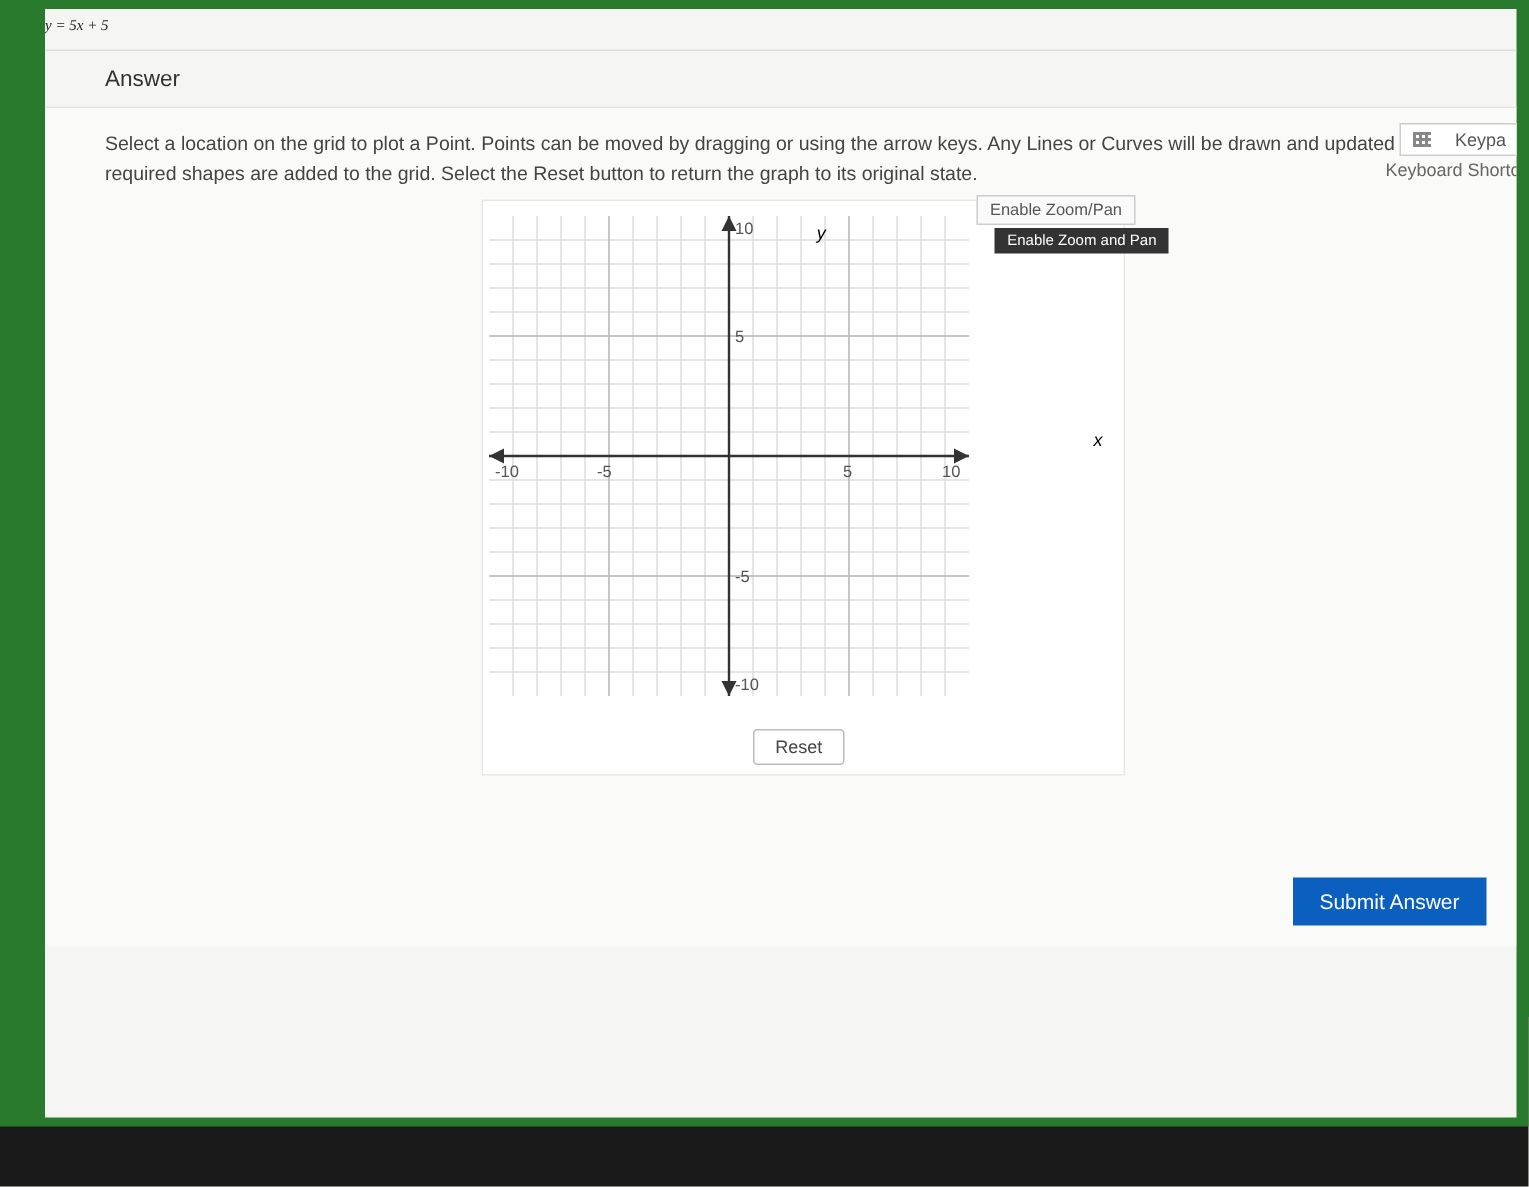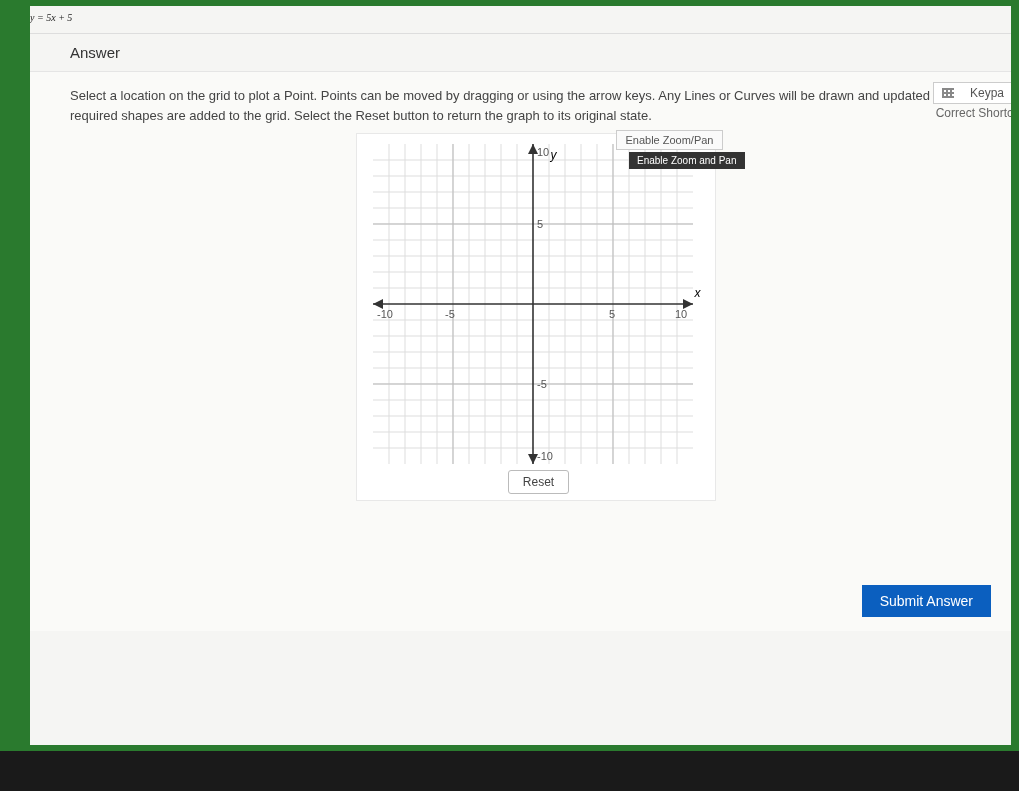--- a/index.html
+++ b/index.html
@@ -108,24 +108,24 @@
     color: #666;
   }
   .instructions {
     font-size: 13px;
     color: #444;
     line-height: 1.5;
     max-width: 960px;
   }
   .graph-wrap {
     margin: 8px auto 0 auto;
-    width: 360px;
+    width: 429px;
     border: 1px solid #e8e8e8;
     background: #fff;
-    padding: 10px 10px 6px 16px;
+    padding: 10px 10px 6px 4px;
     position: relative;
   }
   .zoom-btn {
     position: absolute;
     right: -8px;
     top: -4px;
     border: 1px solid #ccc;
     background: #fafafa;
     padding: 3px 8px;
     font-size: 11px;
@@ -155,21 +155,21 @@
     position: absolute;
     right: 4px;
     top: 50%;
     margin-top: -18px;
     font-style: italic;
     font-size: 12px;
   }
   svg.grid { display: block; }
   .reset-btn {
     display: block;
-    margin: 6px auto 0 auto;
+    margin: 22px auto 0 auto;
     border: 1px solid #bbb;
     background: #fff;
     padding: 4px 14px;
     font-size: 12px;
     color: #444;
     border-radius: 3px;
     cursor: pointer;
   }
   .submit-btn {
     position: absolute;
@@ -206,21 +206,21 @@
 
     <div class="equation">y = 5x + 5</div>
 
     <div class="answer-hdr">Answer</div>
 
     <div class="answer-body">
       <button class="keypad-btn">
         <span class="kp-icon"></span>
         <span>Keypa</span>
       </button>
-      <div class="kb-shortcut">Correct Shortc</div>
+      <div class="kb-shortcut">Keyboard Shortc</div>
 
       <div class="instructions">Select a location on the grid to plot a Point. Points can be moved by dragging or using the arrow keys. Any Lines or Curves will be drawn and updated when all required shapes are added to the grid. Select the Reset button to return the graph to its original state.</div>
 
       <div class="graph-wrap">
         <button class="zoom-btn">Enable Zoom/Pan</button>
         <div class="zoom-tooltip">Enable Zoom and Pan</div>
 
         <div style="position:relative;">
           <span class="axis-label-y">y</span>
           <span class="axis-label-x">x</span>

